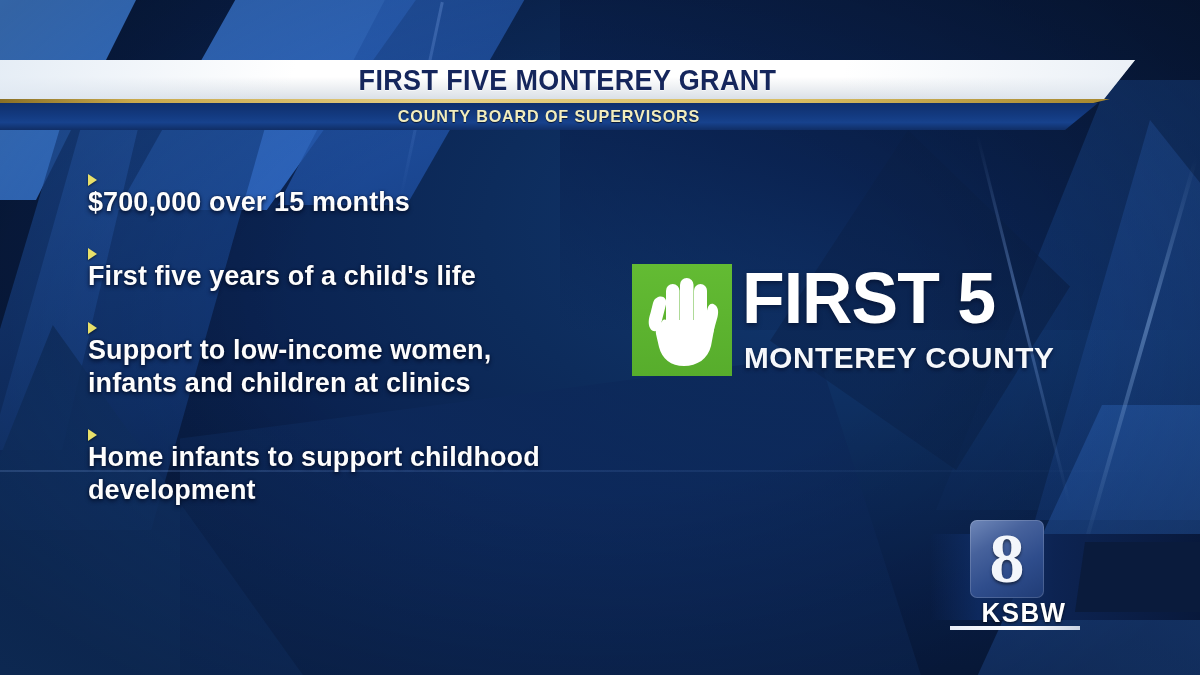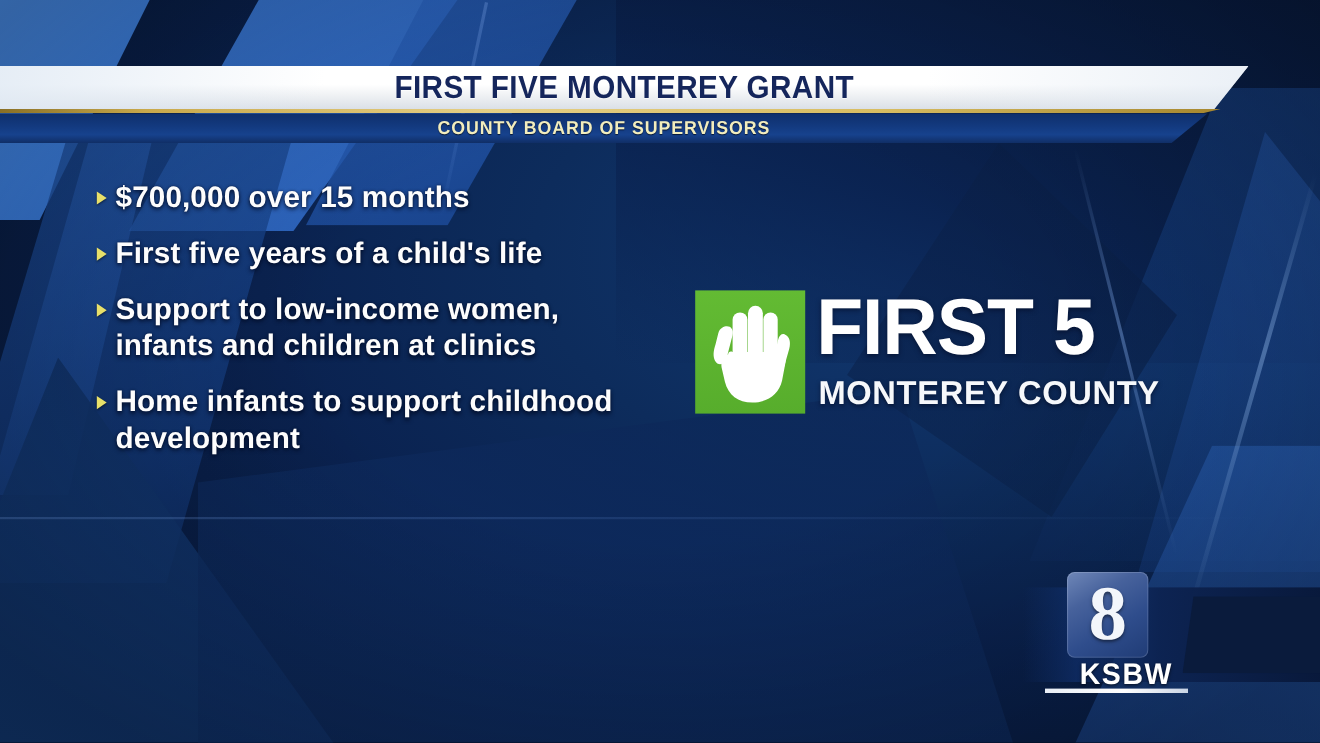--- a/index.html
+++ b/index.html
@@ -167,20 +167,21 @@
     white-space:nowrap;
   }
 
   
   .bullets {
     position:absolute; top:163px; left:88px; width:470px;
   }
   .bullet-row {
     display:flex; align-items:flex-start;
     margin-bottom:18px;
+    flex-direction:column;
   }
   .bullet-mark {
     flex:0 0 auto;
     width:0; height:0;
     border-top:6px solid transparent;
     border-bottom:6px solid transparent;
     border-left:9px solid #e8e06a;
     margin-top:11px; margin-right:8px;
     filter:drop-shadow(0 1px 1px rgba(0,0,0,.55));
   }

